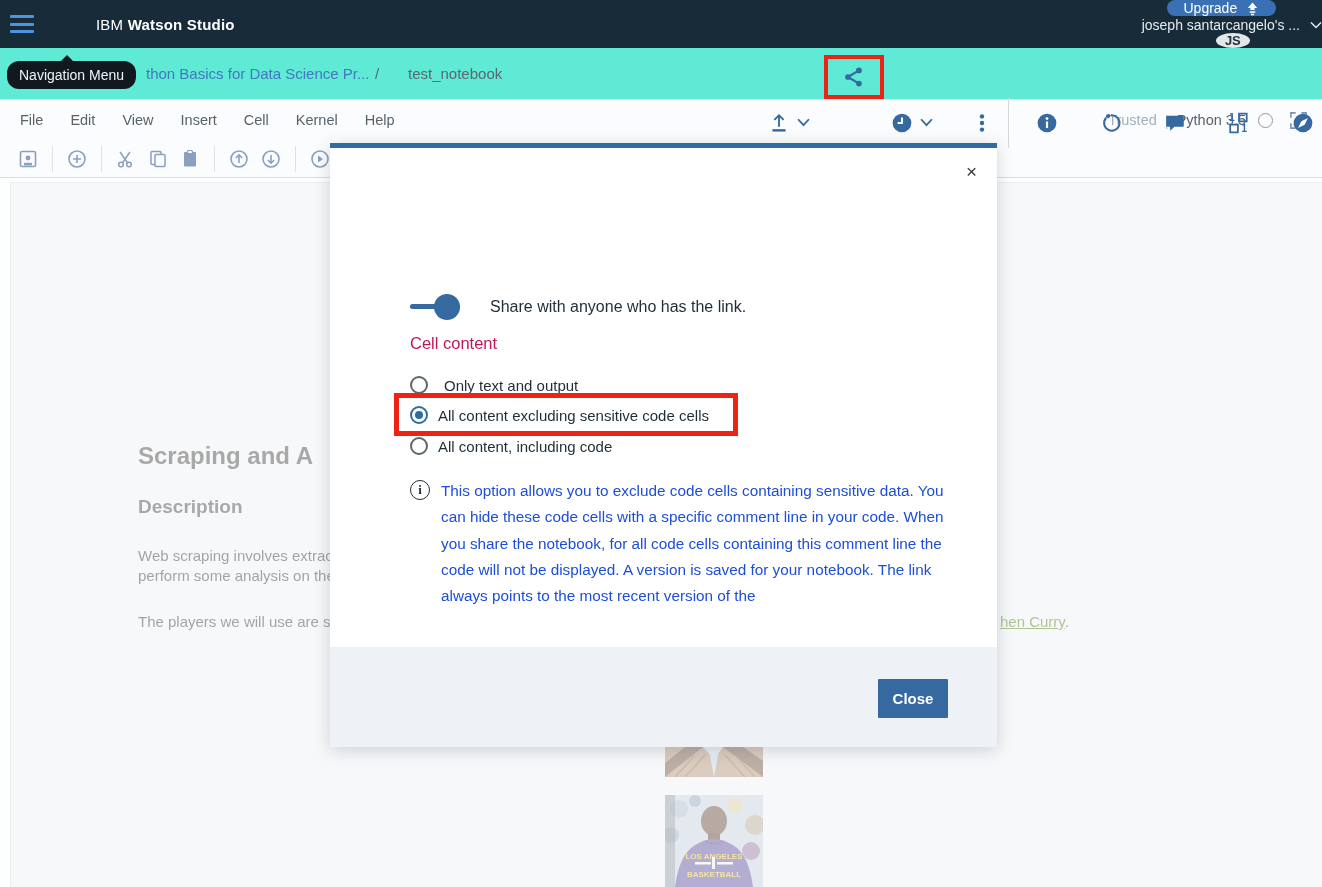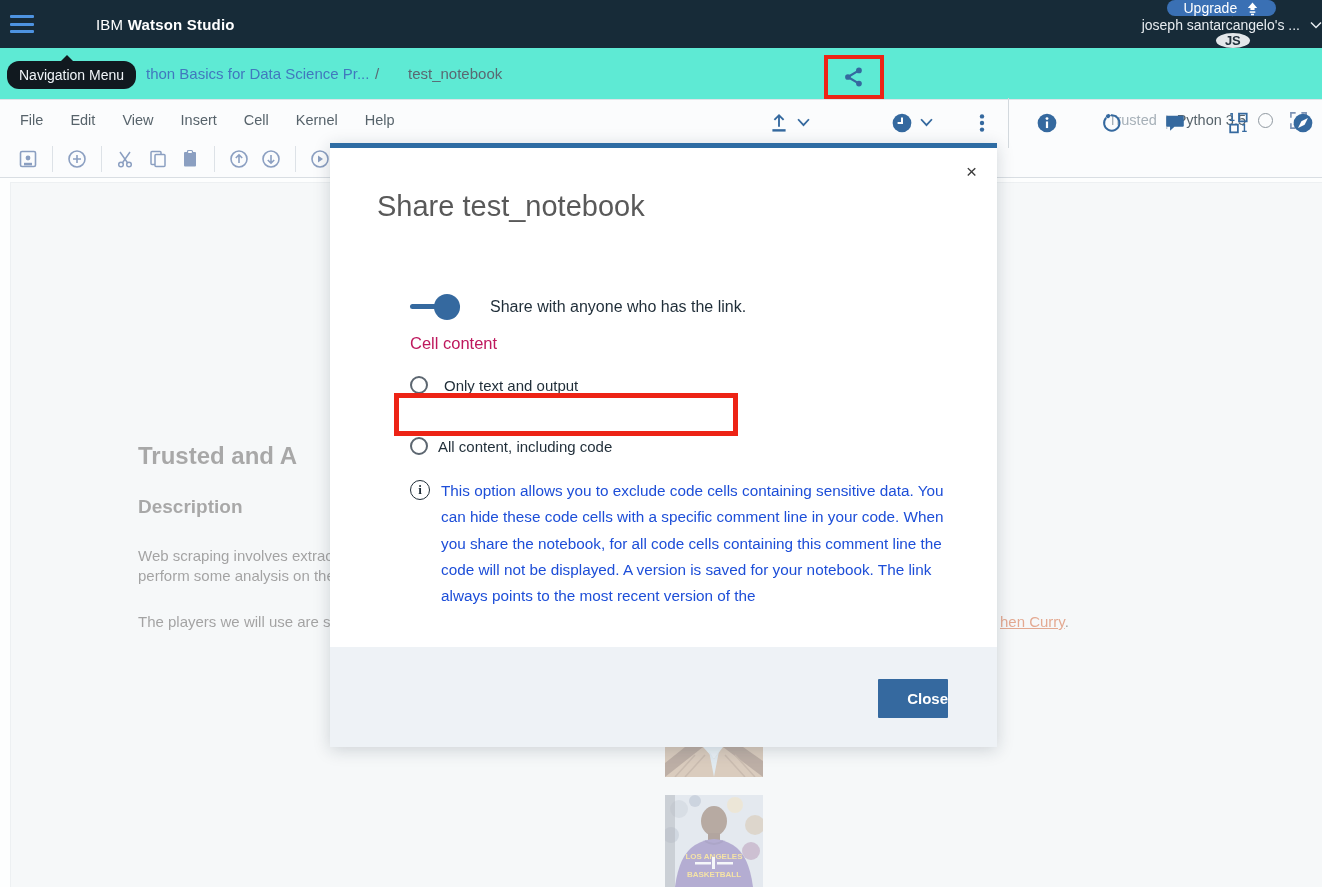--- a/index.html
+++ b/index.html
@@ -55,21 +55,21 @@
   
   .content-layer { position:absolute; top:178px; left:0; width:1322px; height:709px; overflow:hidden; z-index:1; }
   .content-panel { position:absolute; top:4px; left:10px; right:0; bottom:0; background:#eceff2; border-top:1px solid #d8dde2; border-left:1px solid #d8dde2; }
   .nb-h1 { position:absolute; left:138px; top:264px; font-size:24px; font-weight:700; color:#3f3f3f; white-space:nowrap; }
   .nb-h2 { position:absolute; left:138px; top:318px; font-size:19px; font-weight:700; color:#3f3f3f; }
   .nb-p { font-size:15px; color:#333; line-height:20px; white-space:nowrap; }
   .p1-left { position:absolute; left:138px; top:368px; width:194px; overflow:hidden; }
   .p2-left { position:absolute; left:138px; top:434px; width:194px; overflow:hidden; }
   .p1-right { position:absolute; left:1000px; top:368px; }
   .p2-right { position:absolute; left:1000px; top:434px; }
-  .nb-link { color:#c2410c; text-decoration:underline; cursor:pointer; }
+  .nb-link { color:#4d7c0f; text-decoration:underline; cursor:pointer; }
   .img-card { position:absolute; left:665px; overflow:hidden; }
   .img1 { top:569px; width:98px; height:30px; }
   .img2 { top:617px; width:98px; height:92px; }
   .backdrop { position:absolute; inset:0; background:rgba(255,255,255,0.55); z-index:2; }
 
   
   .modal { position:absolute; left:330px; top:143px; width:667px; height:604px; background:#fff; border-top:5px solid #2e6ca3; box-shadow:0 3px 16px rgba(21,41,53,.18); z-index:20; }
   .modal-close { position:absolute; right:20px; top:14px; font-size:19px; color:#3c3c3c; cursor:pointer; line-height:1; }
   .modal-title { position:absolute; left:47px; top:42px; font-size:29px; font-weight:400; color:#595959; }
   .modal-subtitle { position:absolute; left:47px; top:103px; font-size:15.5px; color:#1f2d38; }
@@ -81,21 +81,21 @@
   .radio-row { position:absolute; left:80px; height:30px; display:flex; align-items:center; gap:10px; cursor:pointer; }
   .radio-r0 { top:222px;gap:16px; } .radio-r1 { top:252px; } .radio-r2 { top:283px; }
   .radio-dot { width:18px; height:18px; border:2px solid #5c6670; border-radius:50%; position:relative; background:#fff; flex:0 0 auto; }
   .radio-row.checked .radio-dot { border-color:#2d6ca2; }
   .radio-row.checked .radio-dot::after { content:""; position:absolute; inset:3px; border-radius:50%; background:#2d6ca2; }
   .radio-label { font-size:15px; color:#1f2d38; white-space:nowrap; }
   .radio-redbox { position:absolute; left:64px; top:245px; width:344px; height:43px; border:5px solid #ed2315; z-index:5; pointer-events:none; }
   .info-ic { position:absolute; left:80px; top:332px; width:20px; height:20px; border:1.6px solid #1f2d38; border-radius:50%; display:flex; align-items:center; justify-content:center; font-family:"Liberation Serif", serif; font-weight:700; font-size:13px; color:#1f2d38; }
   .info-text { position:absolute; left:111px; top:330px; width:518px; font-size:15.3px; line-height:26.3px; color:#1d4ed8; max-height:132px; overflow:hidden; }
   .modal-footer { position:absolute; left:0; bottom:0; width:100%; height:100px; background:#eef2f6; }
-  .close-btn { position:absolute; right:49px; top:32px; width:70px; height:39px; background:#35699f; color:#fff; border:none; font-size:15px; font-weight:700; cursor:pointer; font-family:inherit; border-radius:1px;text-align:right; }
+  .close-btn { position:absolute; right:49px; top:32px; width:70px; height:39px; background:#35699f; color:#fff; border:none; font-size:15px; font-weight:700; cursor:pointer; font-family:inherit; border-radius:1px; }
 </style>
 </head>
 <body>
 
 <div id="app">
 
   <header class="topbar">
     <div class="hamburger">
         <span></span>
         <span></span>
@@ -255,21 +255,21 @@
     <svg class="nb-ic" viewBox="0 0 20 20" fill="none" stroke="currentColor" stroke-width="1.6">
         <circle cx="10" cy="10" r="8"></circle>
         <path d="M8 6.5 L13 10 L8 13.5 Z" fill="currentColor" stroke="none"></path>
       </svg>
     <span class="run-label">Run</span>
   </div>
   <div class="hairline"></div>
 
   <div class="content-layer">
     <div class="content-panel"></div>
-    <h1 class="nb-h1">Trusted and A</h1>
+    <h1 class="nb-h1">Scraping and A</h1>
     <h2 class="nb-h2">Description</h2>
     <div class="nb-p p1-left">
       <div>Web scraping involves extracti</div>
       <div>perform some analysis on the c</div>
     </div>
     <div class="nb-p p2-left">The players we will use are sho</div>
     <div class="nb-p p2-right"><span class="nb-link">hen Curry</span><span>.</span></div>
 
     <div class="img-card img1">
       <svg width="98" height="30" viewBox="0 0 98 30">
@@ -300,34 +300,37 @@
           <rect x="52" y="67" width="16" height="2.5" fill="#e9edf2"></rect>
           <rect x="47" y="62" width="3" height="12" fill="#e9edf2"></rect>
         <text x="49" y="82" text-anchor="middle" font-size="8" font-weight="bold" fill="#e8c23a" font-family="Liberation Sans, sans-serif">BASKETBALL</text>
       </svg>
     </div>
     <div class="backdrop"></div>
   </div>
 
   <div class="modal">
     <span class="modal-close">×</span>
-    <h1 class="modal-title">Share test_notebook</h1>
 
     <div class="toggle">
       <div class="toggle-track"></div>
       <div class="toggle-knob"></div>
     </div>
     <span class="toggle-label">Share with anyone who has the link.</span>
 
     <div class="cell-content-label">Cell content</div>
 
     <div class="radio-row radio-r0">
       <div class="radio-dot"></div>
       <span class="radio-label">Only text and output</span>
     </div>
+    <div class="radio-row radio-r1 checked">
+      <div class="radio-dot"></div>
+      <span class="radio-label">All content excluding sensitive code cells</span>
+    </div>
     <div class="radio-row radio-r2">
       <div class="radio-dot"></div>
       <span class="radio-label">All content, including code</span>
     </div>
     <div class="radio-redbox"></div>
 
     <div class="info-ic">i</div>
     <div class="info-text">This option allows you to exclude code cells containing sensitive data. You can hide these code cells with a specific comment line in your code. When you share the notebook, for all code cells containing this comment line the code will not be displayed. A version is saved for your notebook. The link always points to the most recent version of the</div>
 
     <div class="modal-footer">

